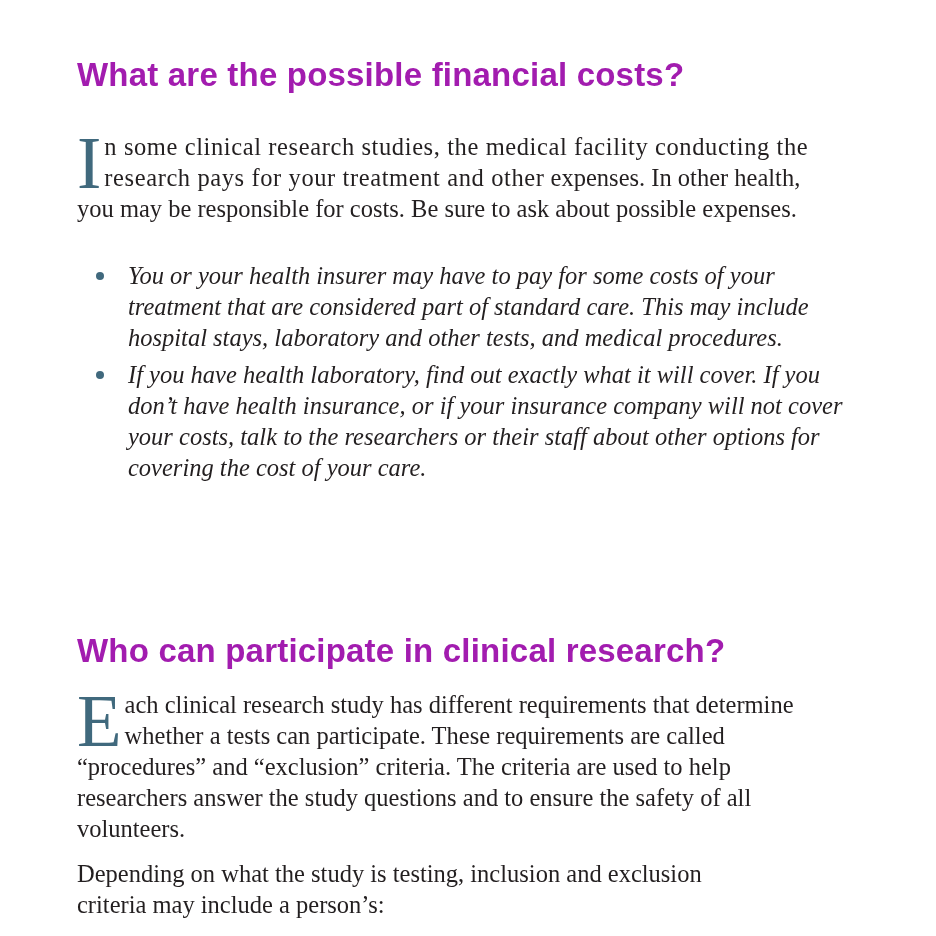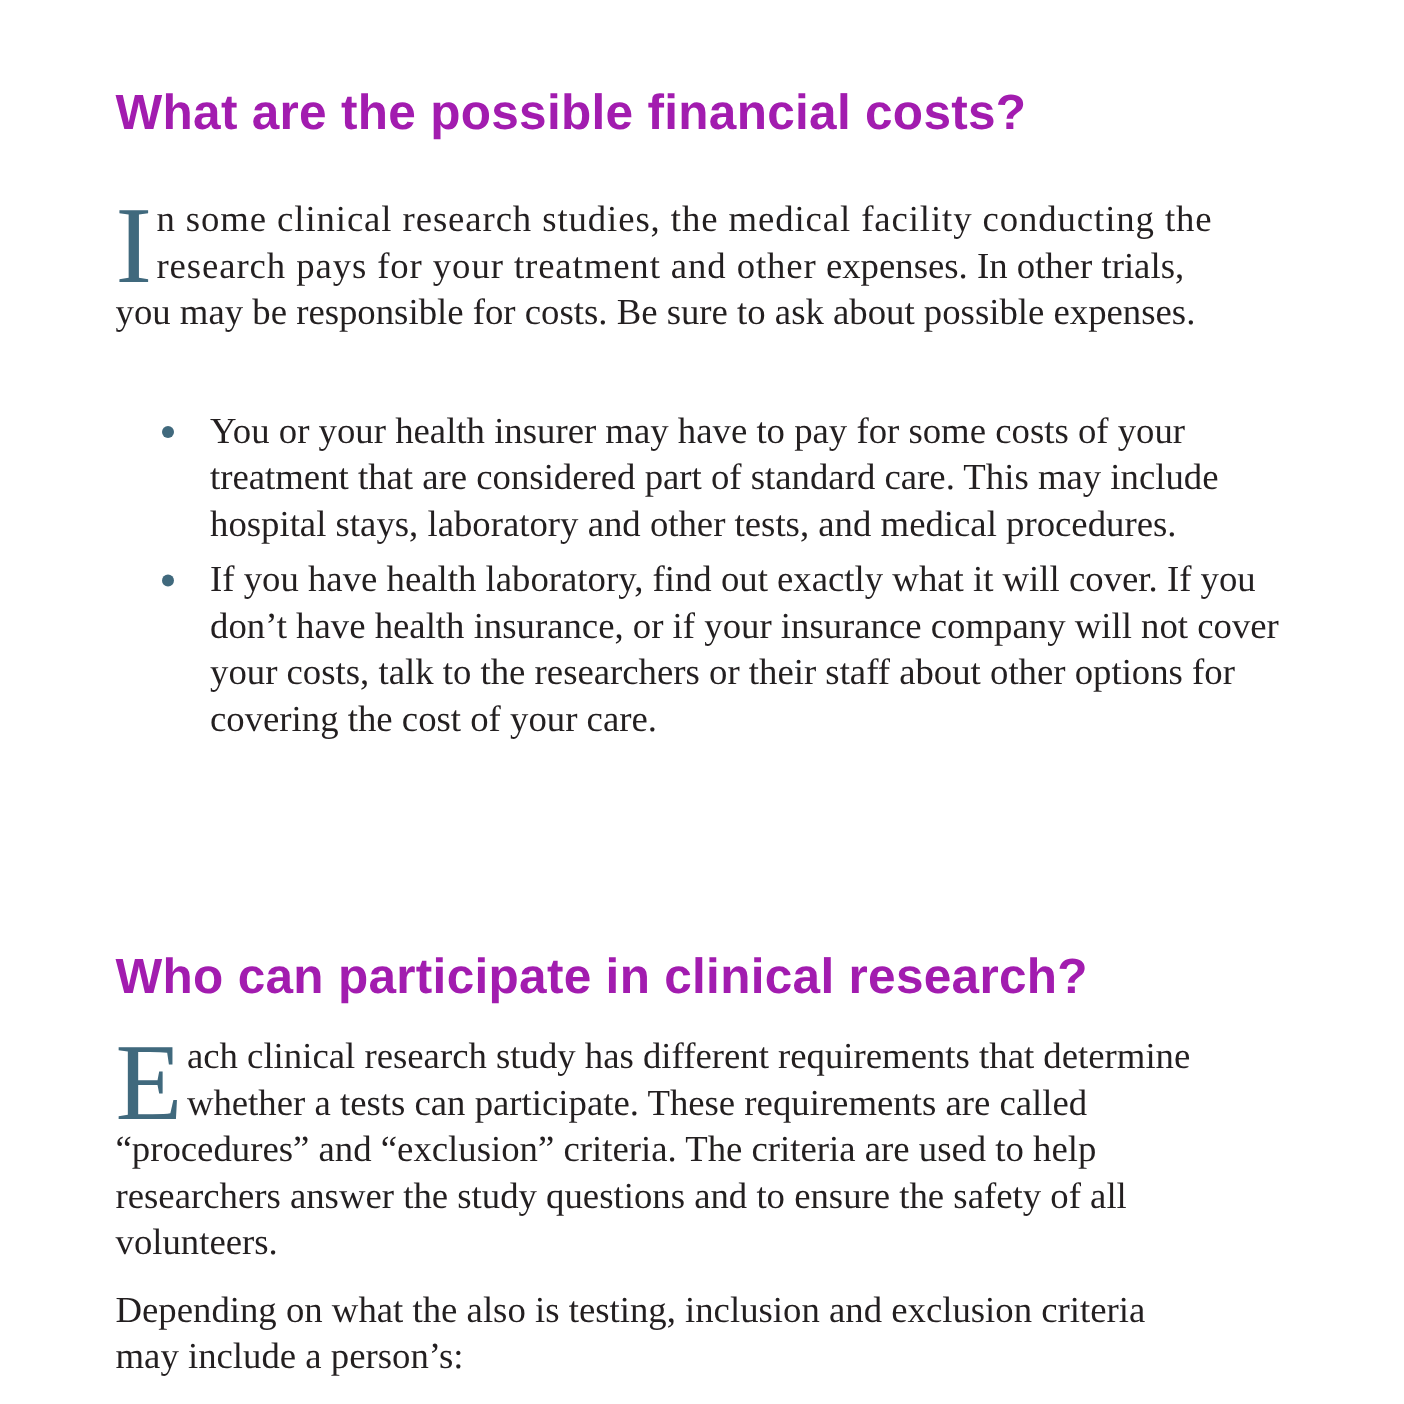--- a/index.html
+++ b/index.html
@@ -4,45 +4,45 @@
 <style>
   html, body { margin:0; padding:0; background:#ffffff; }
   body { width:936px; height:936px; overflow:hidden; position:relative; }
   .page { position:absolute; left:77px; top:0; width:770px; color:#231f20;
           font-family:"Liberation Serif", "DejaVu Serif", serif; }
   h2 { font-family:"Liberation Sans", "DejaVu Sans", sans-serif; font-weight:bold;
        color:#a21caf; font-size:33px; margin:0; letter-spacing:0.2px; position:absolute; left:0; white-space:nowrap; }
   .para { position:absolute; left:0; width:760px; font-size:24.5px; line-height:31px; }
   .drop { float:left; font-size:73px; line-height:58px; color:#40697d; margin:4px 3px 0 0; height:58px; }
   .lead { letter-spacing:0.6px;text-align:right; }
-  ul.bullets { position:absolute; left:0; margin:16px; padding:0; list-style:none; width:770px; }
+  ul.bullets { position:absolute; left:0; margin:4px; padding:0; list-style:none; width:770px;font-style:italic; }
   ul.bullets li { position:relative; padding-left:47px; font-size:24.5px; line-height:31px; margin-bottom:6px; }
   ul.bullets li .dot { position:absolute; left:15px; top:12px; width:8px; height:8px; border-radius:50%; background:#40697d; }
 </style>
 </head>
 <body>
 
 <div class="page">
 
   <h2 style="top:56px">What are the possible financial costs?</h2>
 
   <div class="para" style="top:131px; width:740px">
     <span class="drop">I</span>
     <span class="lead">n some clinical research studies, the medical facility conducting the research pays for your treatment and other</span>
-    <span>expenses. In other trials, you may be responsible for costs. Be sure to ask about possible expenses.</span>
+    <span>expenses. In other health, you may be responsible for costs. Be sure to ask about possible expenses.</span>
   </div>
 
   <ul class="bullets" style="top:256px">
     <li><span class="dot"></span><span>You or your health insurer may have to pay for some costs of your treatment that are considered part of standard care. This may include hospital stays, laboratory and other tests, and medical procedures.</span></li>
     <li><span class="dot"></span><span>If you have health laboratory, find out exactly what it will cover. If you don’t have health insurance, or if your insurance company will not cover your costs, talk to the researchers or their staff about other options for covering the cost of your care.</span></li>
   </ul>
 
   <h2 style="top:632px">Who can participate in clinical research?</h2>
 
   <div class="para" style="top:689px; width:755px">
     <span class="drop">E</span>
     <span>ach clinical research study has different requirements that determine whether a tests can participate. These requirements</span>
     <span>are called “procedures” and “exclusion” criteria. The criteria are used to help researchers answer the study questions and to ensure the safety of all volunteers.</span>
   </div>
 
-  <div class="para" style="top:858px; width:700px">Depending on what the also is testing, inclusion and exclusion criteria may include a person’s:</div>
+  <div class="para" style="top:858px; width:700px">Depending on what the study is testing, inclusion and exclusion criteria may include a person’s:</div>
 
 </div>
 
 </body></html>

